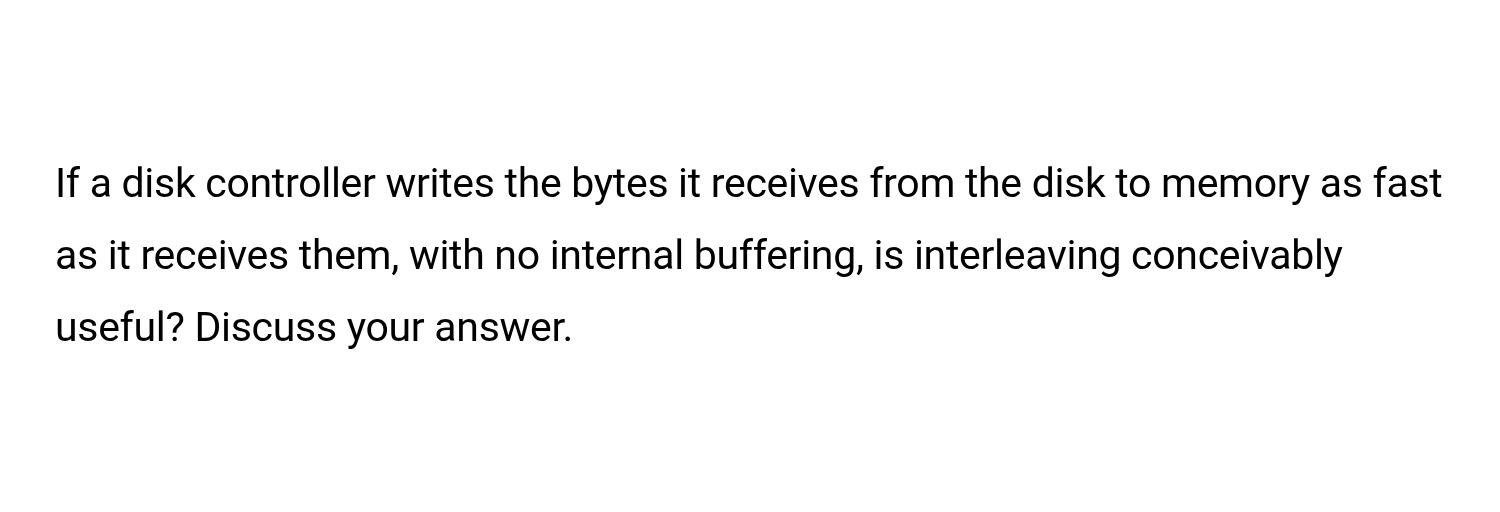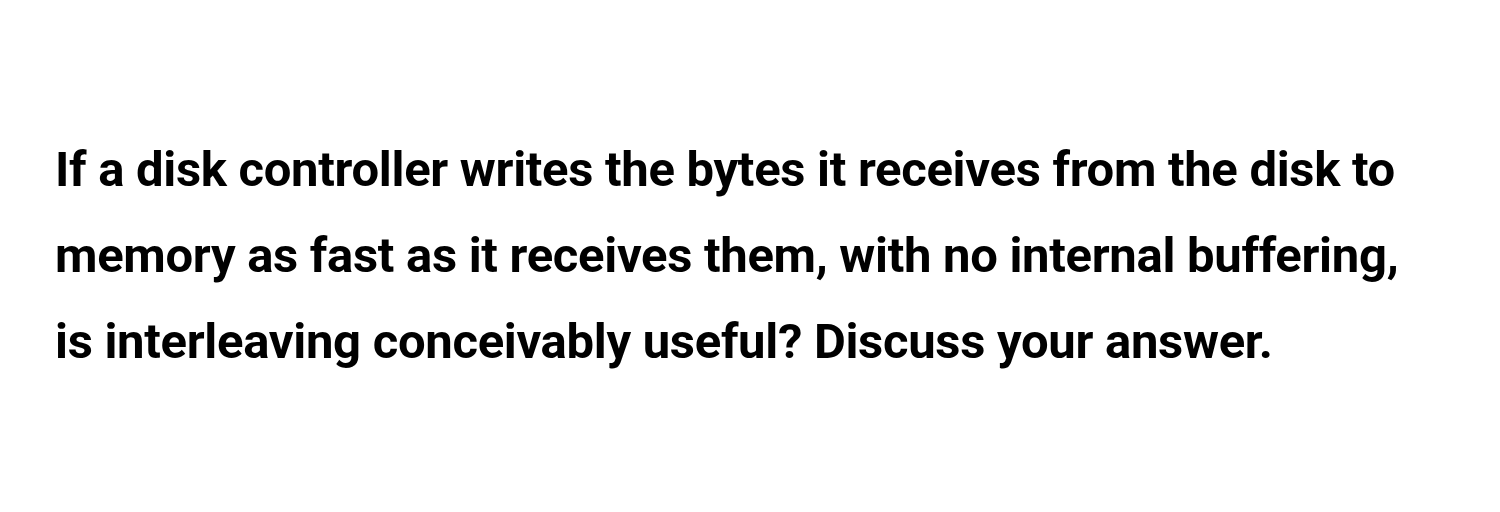--- a/index.html
+++ b/index.html
@@ -10,23 +10,23 @@
     body {
       background: #ffffff;
       width: 1500px;
       height: 512px;
       font-family: -apple-system, BlinkMacSystemFont, "Segoe UI", Roboto, Helvetica, Arial, sans-serif;
       display: flex;
       align-items: center;
       padding: 40px 55px;
     }
     .question-text {
-      font-size: 49px;
+      font-size: 41px;
       line-height: 1.75;
       color: #000000;
-      font-weight: 700;
+      font-weight: 400;
       letter-spacing: -0.3px;
     }
   </style>
 </head>
 <body>
 
 <p class="question-text">If a disk controller writes the bytes it receives from the disk to memory as fast as it receives them, with no internal buffering, is interleaving conceivably useful? Discuss your answer.</p>
 
 </body></html>

